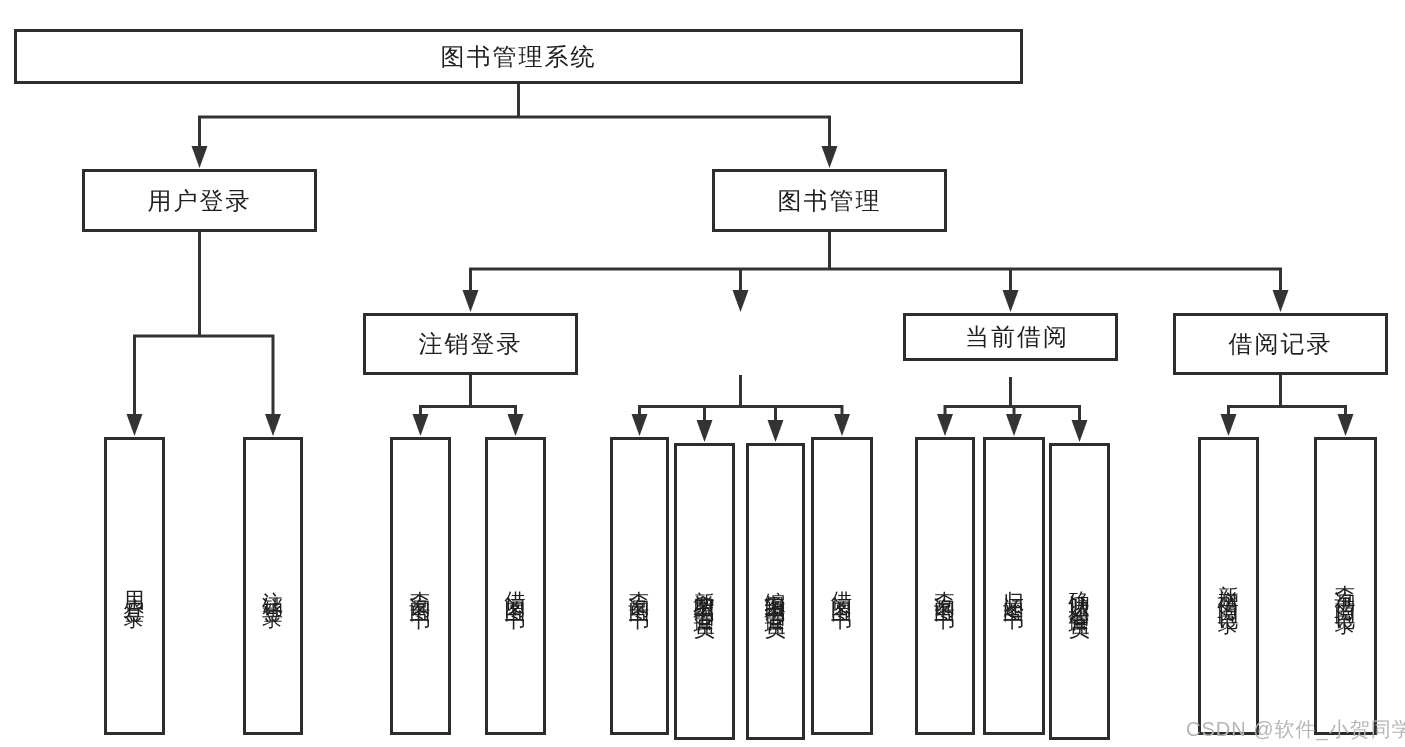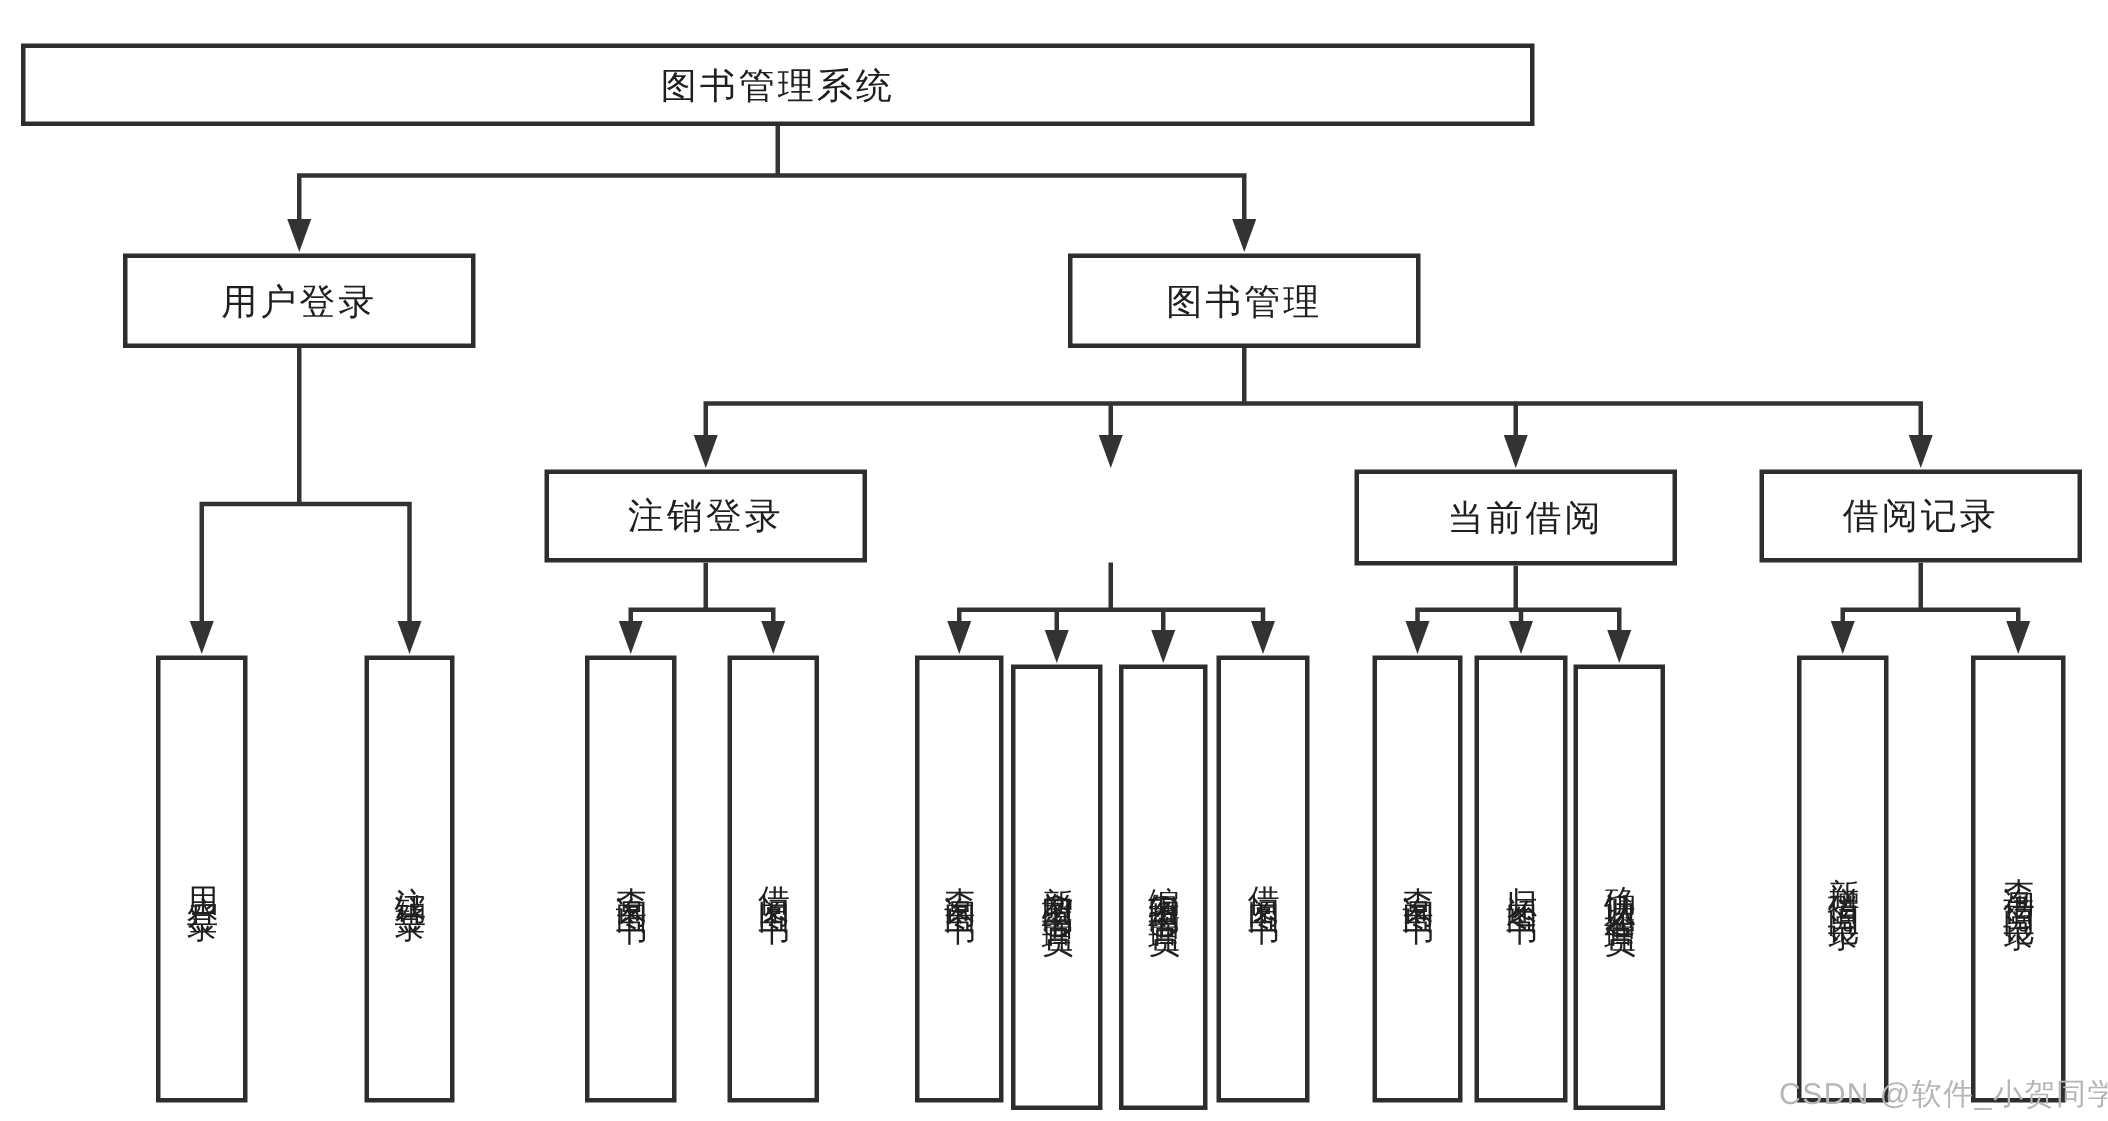--- a/index.html
+++ b/index.html
@@ -100,21 +100,21 @@
       <polygon points="1337.5,414 1353.5,414 1345.5,436"></polygon>
     </g>
   </svg>
 
   <div class="node h" style="left:14px; top:29px; width:1009px; height:55px;">图书管理系统</div>
 
   <div class="node h" style="left:82px; top:169px; width:235px; height:63px;">用户登录</div>
   <div class="node h" style="left:712px; top:169px; width:235px; height:63px;">图书管理</div>
 
   <div class="node h" style="left:363px; top:313px; width:215px; height:62px;">注销登录</div>
-  <div class="node h" style="left:903px; top:313px; width:215px; height:64px;padding-left:13px;">当前借阅</div>
+  <div class="node h" style="left:903px; top:313px; width:215px; height:48px;padding-left:13px;">当前借阅</div>
   <div class="node h" style="left:1173px; top:313px; width:215px; height:62px;text-align:center;">借阅记录</div>
 
   <div class="node v" style="left:104px; top:437px; width:61px; height:298px;">
     <span class="vtext">用户登录</span>
   </div>
   <div class="node v" style="left:243px; top:437px; width:60px; height:298px;">
     <span class="vtext">注销登录</span>
   </div>
   <div class="node v" style="left:390px; top:437px; width:61px; height:298px;">
     <span class="vtext">查询图书</span>

